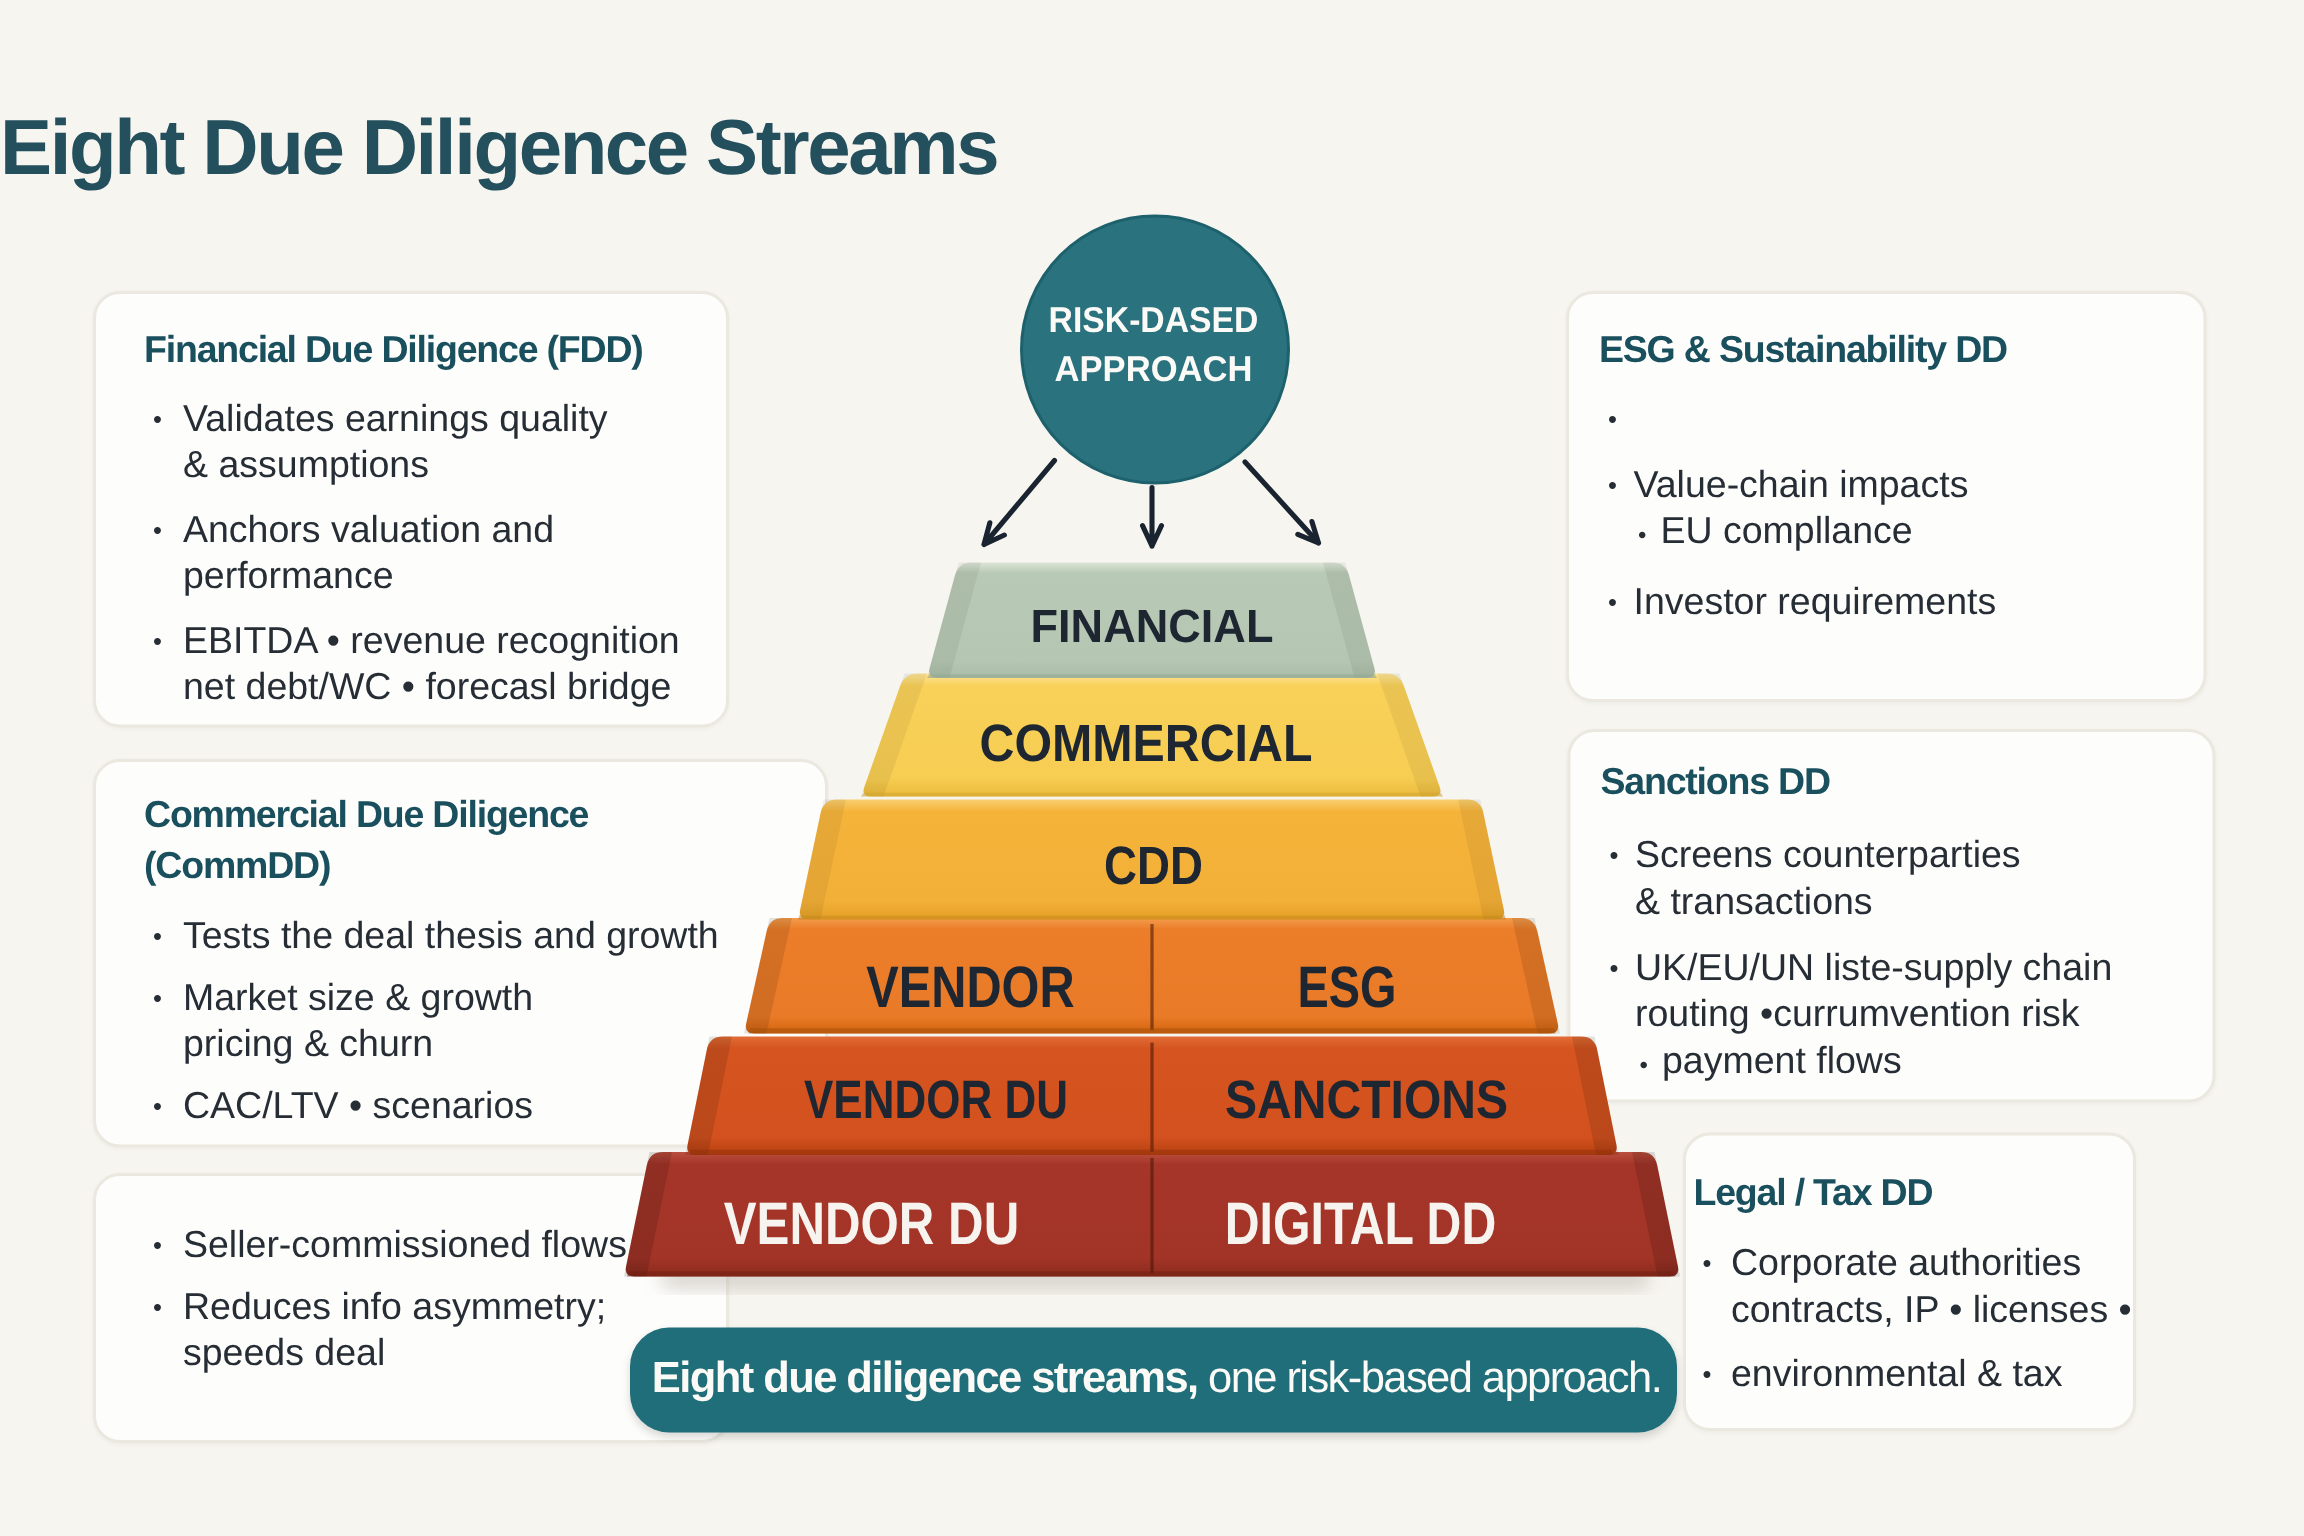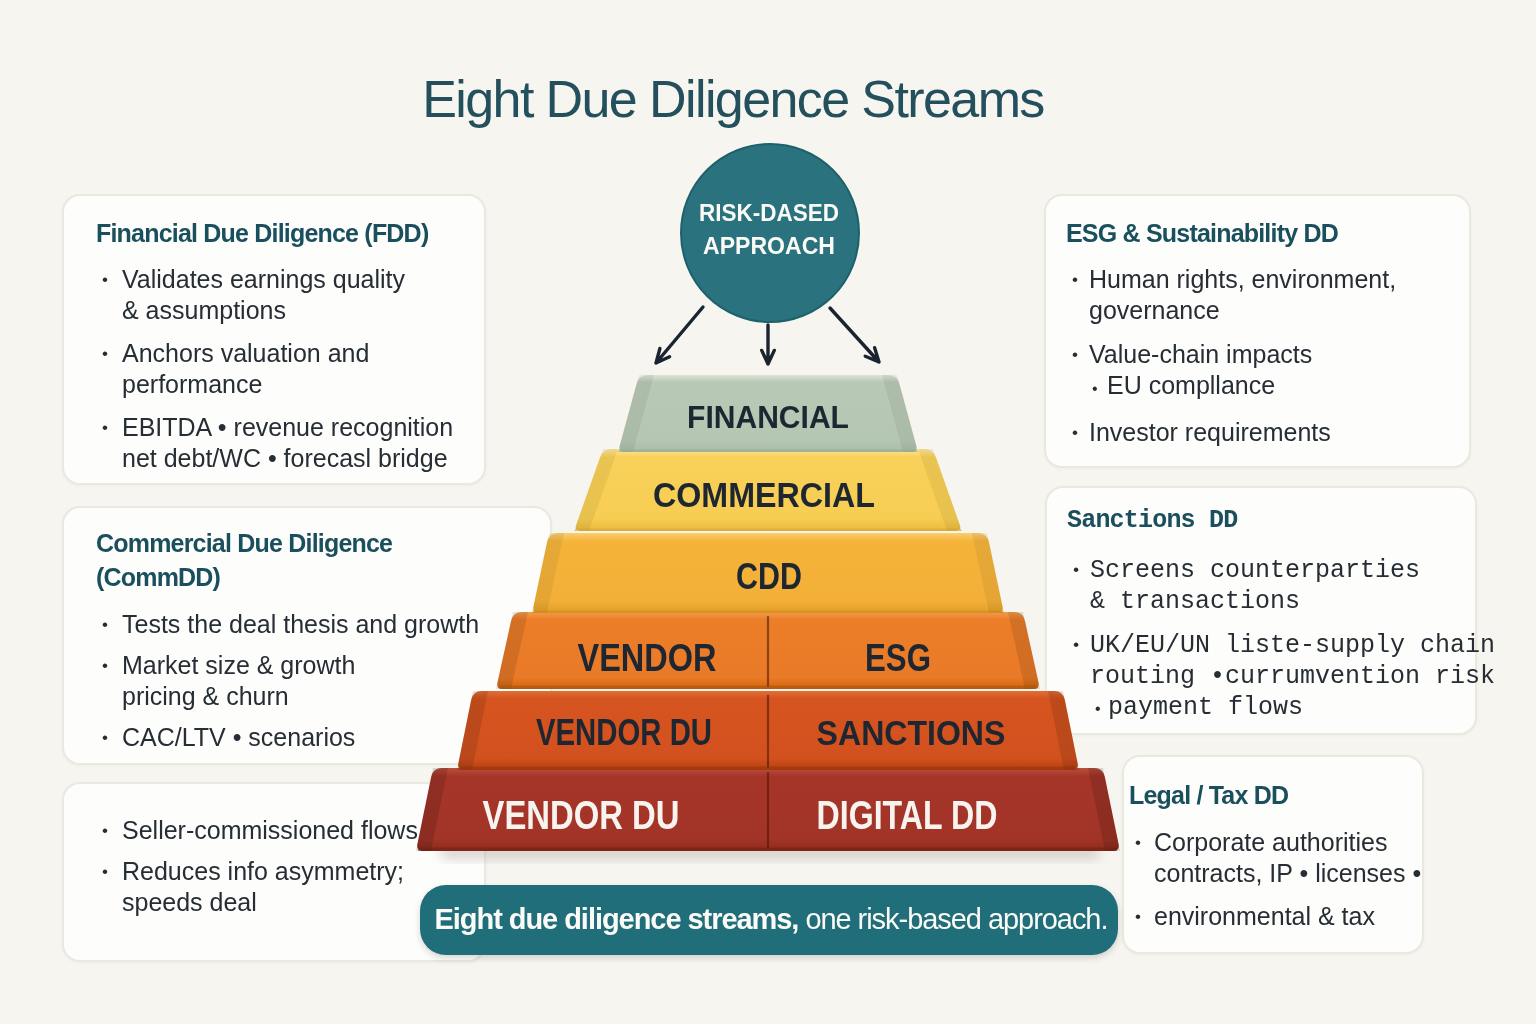--- a/index.html
+++ b/index.html
@@ -1,19 +1,19 @@
 <!DOCTYPE html>
 <html><head>
 <meta charset="utf-8">
 <style>
   html,body{margin:0;padding:0;}
   body{width:1536px;height:1024px;position:relative;background:#f7f5f0;
        font-family:"Liberation Sans",sans-serif;overflow:hidden;}
-  .title{position:absolute;left:0;top:71px;width:1466px;text-align:center;line-height:56px;
-         font-size:52px;font-weight:normal;color:#24505e;letter-spacing:-1.6px;}
+  .title{position:absolute;left:0;top:71px;width:1466px;line-height:56px;
+         font-size:52px;font-weight:bold;color:#24505e;letter-spacing:-1.6px;}
   .card{position:absolute;background:#fdfdfb;border:2px solid #ebe8e0;
         border-radius:18px;box-shadow:0 1px 3px rgba(0,0,0,0.04);box-sizing:border-box;}
   .card h2{margin:0;font-size:25px;font-weight:bold;color:#1a4f5e;letter-spacing:-0.8px;line-height:34px;white-space:nowrap;}
   .b{display:flex;font-size:25px;color:#262d35;line-height:31px;}
   .b .d{width:18px;flex:0 0 18px;text-align:center;font-size:17px;line-height:31px;color:#262d35;}
   .b .t{margin-left:8px;white-space:nowrap;}
   .sd{display:inline-block;width:15px;margin-left:3px;text-align:left;font-size:16px;}
   svg{position:absolute;left:0;top:0;}
   .banner{position:absolute;left:420px;top:885px;width:698px;height:70px;background:#1f6e79;
           border-radius:26px;color:#fbfaf6;font-size:29px;letter-spacing:-1.05px;text-align:center;line-height:69px;
@@ -63,33 +63,32 @@
   <div class="b" style="margin-top:10px;">
       <span class="d">•</span>
       <div class="t">Reduces info asymmetry;<br>speeds deal</div>
     </div>
 </div>
 
 <div class="card" style="left:1044px;top:194px;width:427px;height:274px;padding:20px 0 0 20px;">
   <h2>ESG &amp; Sustainability DD</h2>
   <div class="b" style="margin-top:14px;">
       <span class="d">•</span>
-      <div class="t" style="margin-left:5px;">Human rights, environment,<br>governance</div>
     </div>
   <div class="b" style="margin-top:13px;">
       <span class="d">•</span>
       <div class="t" style="margin-left:5px;">Value-chain impacts<br><span class="sd">•</span>EU compllance</div>
     </div>
   <div class="b" style="margin-top:13px;">
       <span class="d">•</span>
       <div class="t" style="margin-left:5px;">Investor requirements</div>
     </div>
 </div>
 
-<div class="card" style="left:1045px;top:486px;width:432px;height:249px;padding:16px 0 0 20px;font-family:Liberation Mono, monospace;">
+<div class="card" style="left:1045px;top:486px;width:432px;height:249px;padding:16px 0 0 20px;">
   <h2>Sanctions DD</h2>
   <div class="b" style="margin-top:17px;">
       <span class="d">•</span>
       <div class="t" style="margin-left:5px;">Screens counterparties<br>&amp; transactions</div>
     </div>
   <div class="b" style="margin-top:13px;">
       <span class="d">•</span>
       <div class="t" style="margin-left:5px;">UK/EU/UN liste-supply chain<br>routing •currumvention risk<br><span class="sd">•</span>payment flows</div>
     </div>
 </div>

